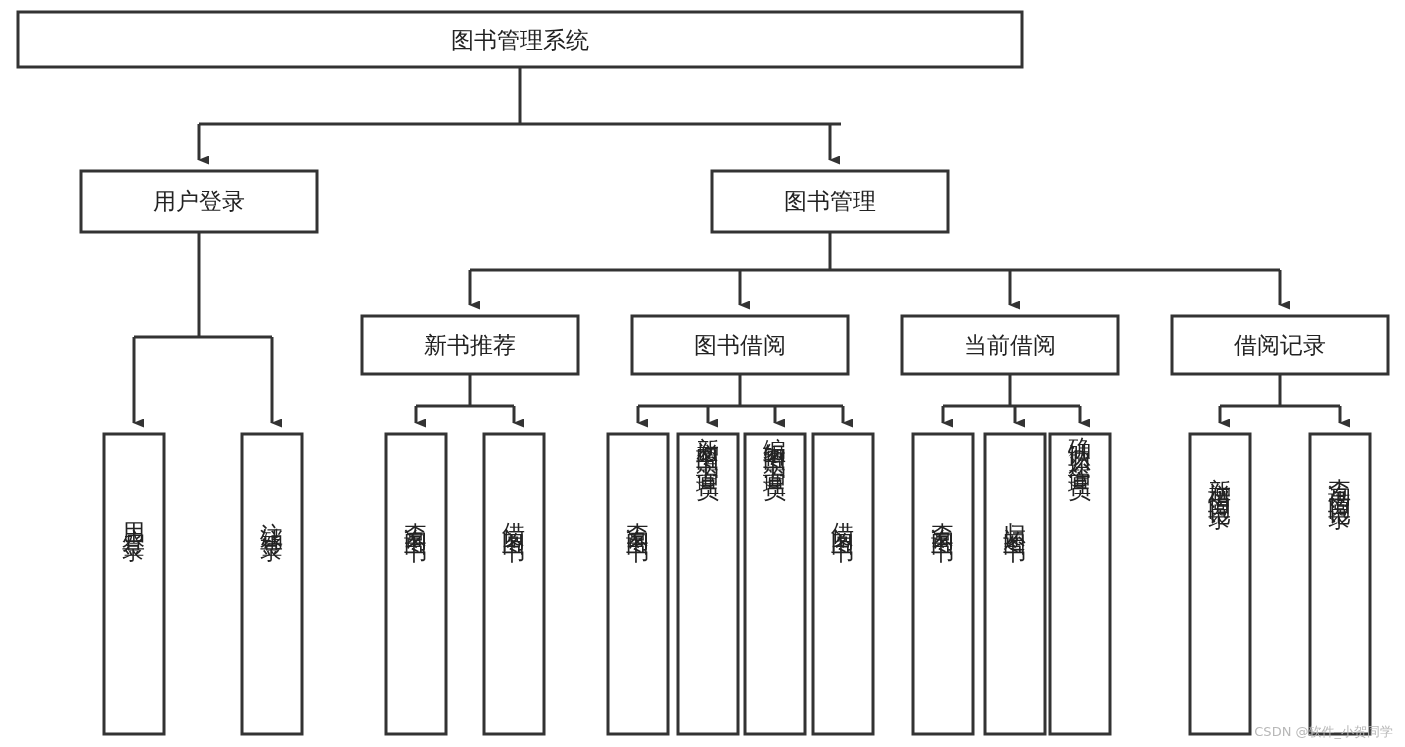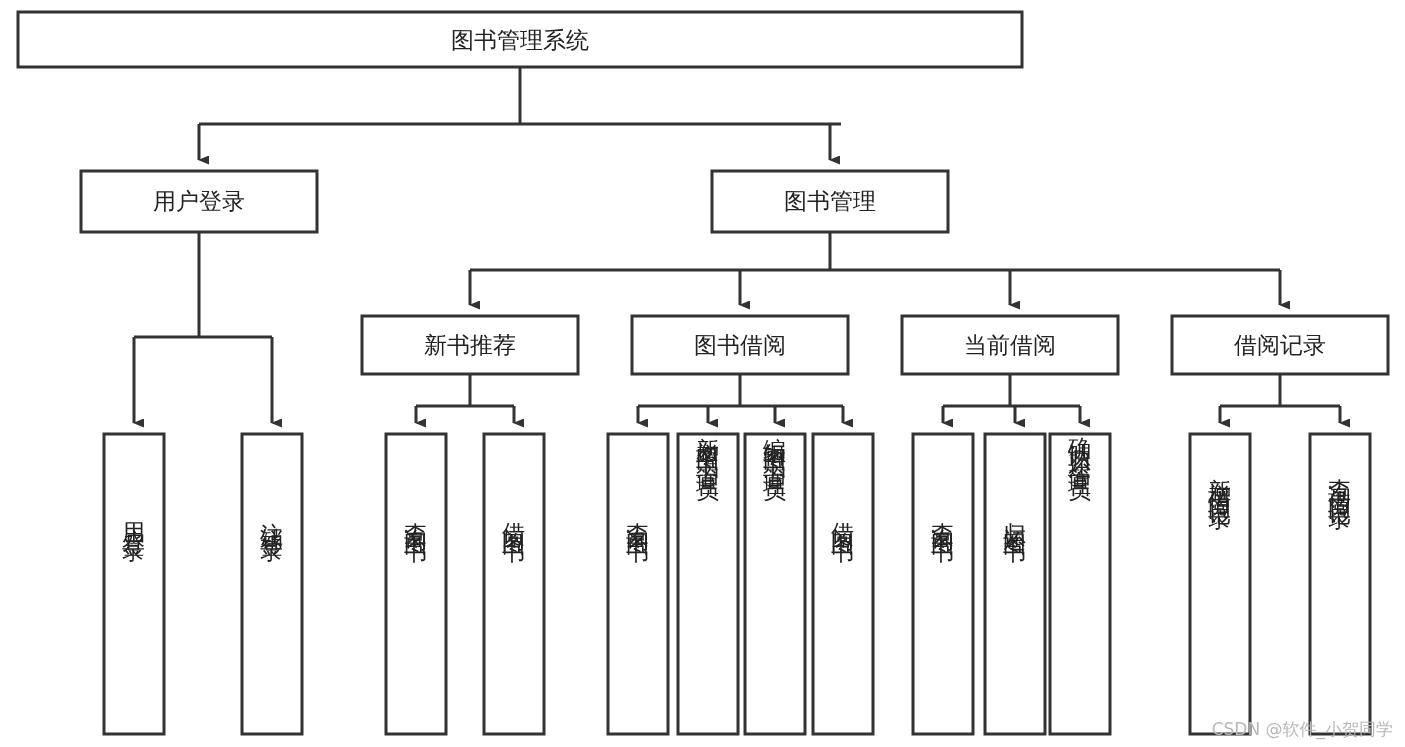--- a/index.html
+++ b/index.html
@@ -42,21 +42,21 @@
   }
   .connector {
     stroke: #333333;
     stroke-width: 3;
     fill: none;
   }
   .watermark {
     position: absolute;
     right: 12px;
     bottom: 6px;
-    font-size: 17px;
+    font-size: 13px;
     color: #b8b8b8;
     font-family: "DejaVu Sans", "Liberation Sans", sans-serif;
     white-space: nowrap;
     pointer-events: none;
     margin-top: 20px;
   }
 </style>
 </head>
 <body>
 

